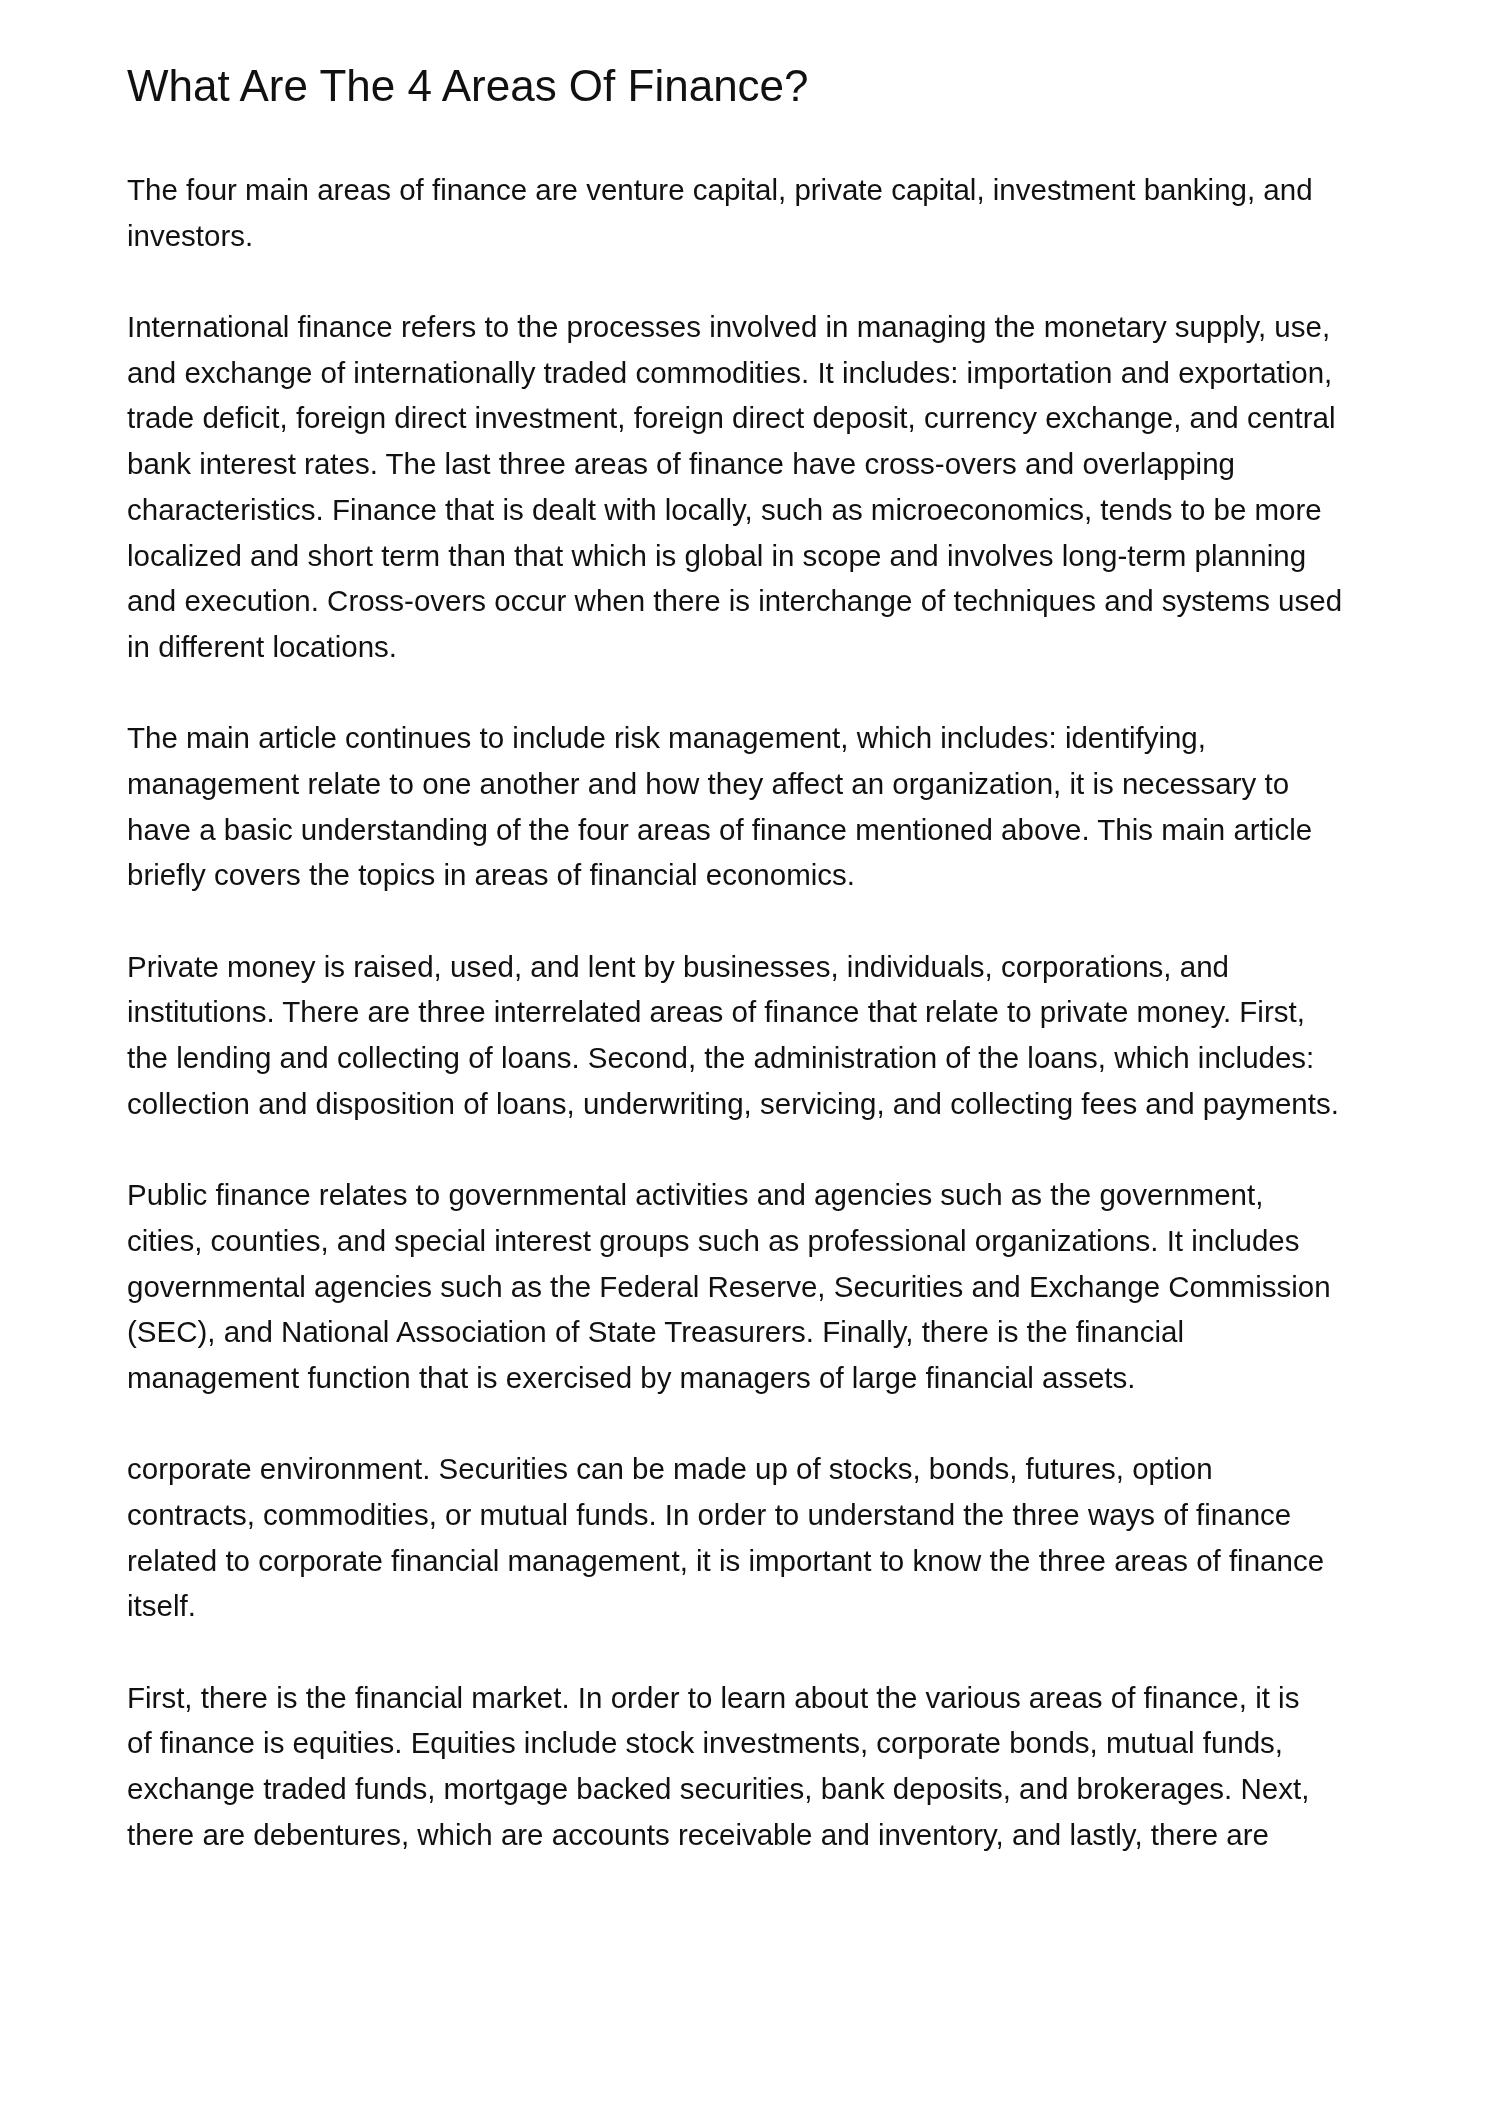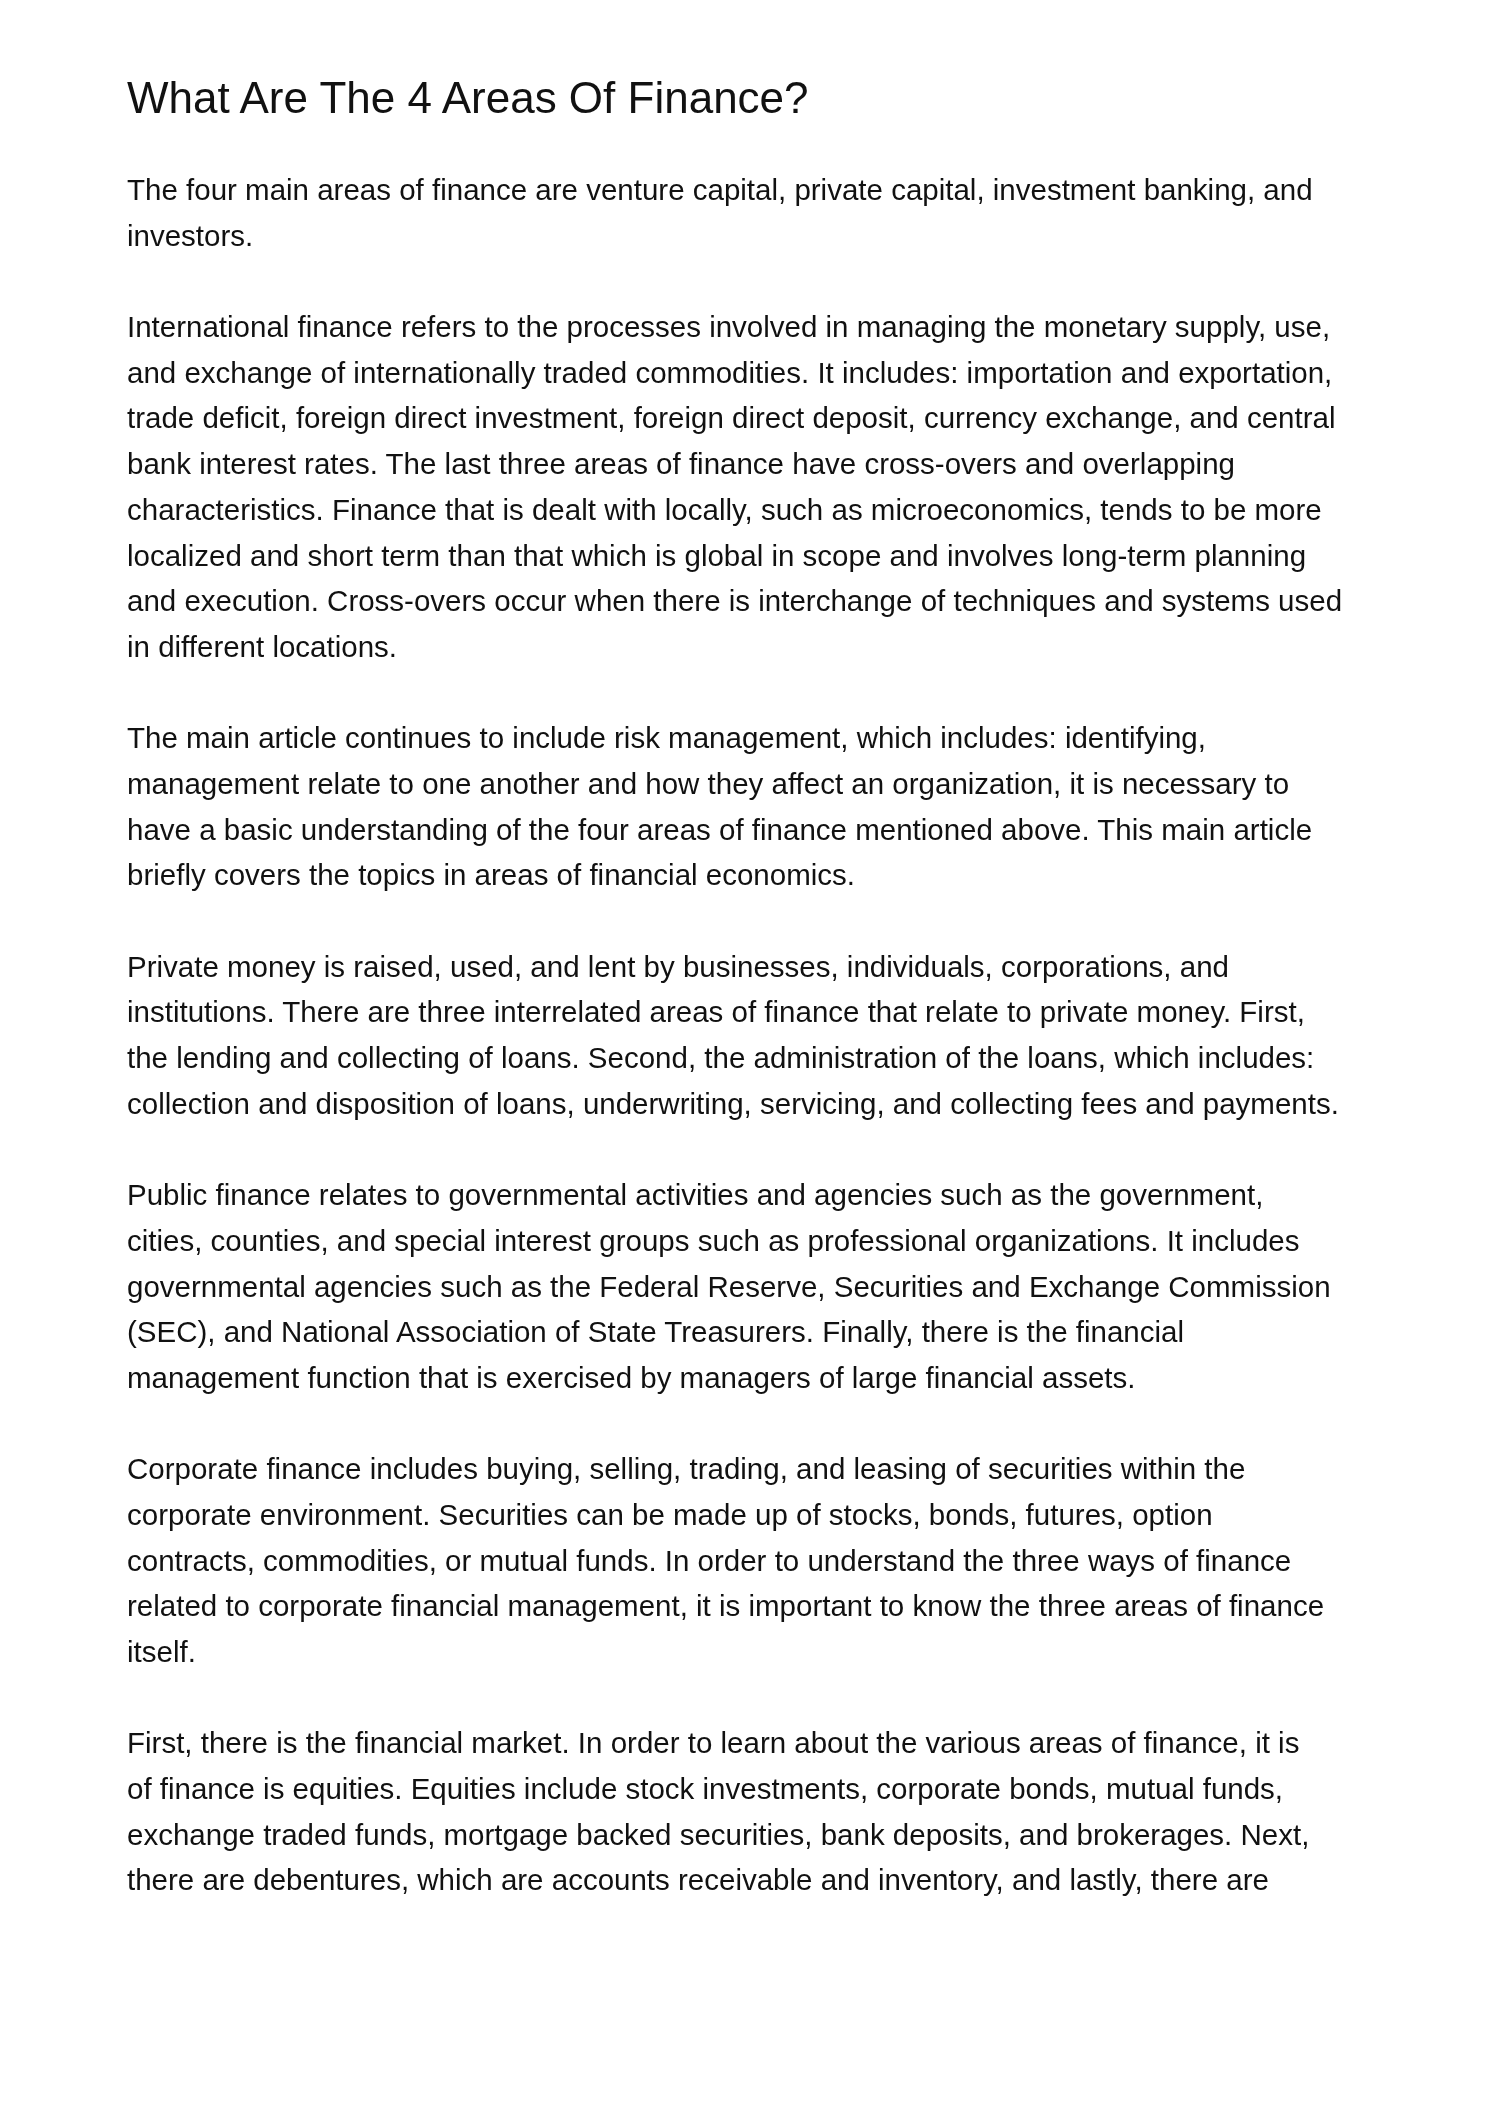--- a/index.html
+++ b/index.html
@@ -2,21 +2,21 @@
 <html><head>
 <meta charset="utf-8">
 <style>
   html, body { margin: 0; padding: 0; background: #ffffff; }
   body {
     width: 1500px; height: 2123px; overflow: hidden; position: relative;
     font-family: "Liberation Sans", sans-serif; color: #111111;
   }
   .page { position: absolute; left: 127px; top: 0; width: 1300px; }
   .title {
-    position: absolute; left: 0; top: 72px; margin: 0;
+    position: absolute; left: 0; top: 60px; margin: 0;
     font-size: 44px; font-weight: normal; line-height: 52px; white-space: nowrap;
     color: #111111;
   }
   .body { position: absolute; left: 0; top: 167px; }
   .para { margin: 0 0 45.7px 0; }
   .line {
     display: block; font-size: 29.5px; line-height: 45.7px; height: 45.7px;
     white-space: nowrap;
   }
 </style>
@@ -59,21 +59,20 @@
 
     <p class="para">
       <span class="line">Public finance relates to governmental activities and agencies such as the government,</span>
       <span class="line">cities, counties, and special interest groups such as professional organizations. It includes</span>
       <span class="line">governmental agencies such as the Federal Reserve, Securities and Exchange Commission</span>
       <span class="line">(SEC), and National Association of State Treasurers. Finally, there is the financial</span>
       <span class="line">management function that is exercised by managers of large financial assets.</span>
     </p>
 
     <p class="para">
-      <span class="line">Corporate finance includes buying, selling, trading, and leasing of securities within the</span>
       <span class="line">corporate environment. Securities can be made up of stocks, bonds, futures, option</span>
       <span class="line">contracts, commodities, or mutual funds. In order to understand the three ways of finance</span>
       <span class="line">related to corporate financial management, it is important to know the three areas of finance</span>
       <span class="line">itself.</span>
     </p>
 
     <p class="para">
       <span class="line">First, there is the financial market. In order to learn about the various areas of finance, it is</span>
       <span class="line">of finance is equities. Equities include stock investments, corporate bonds, mutual funds,</span>
       <span class="line">exchange traded funds, mortgage backed securities, bank deposits, and brokerages. Next,</span>

